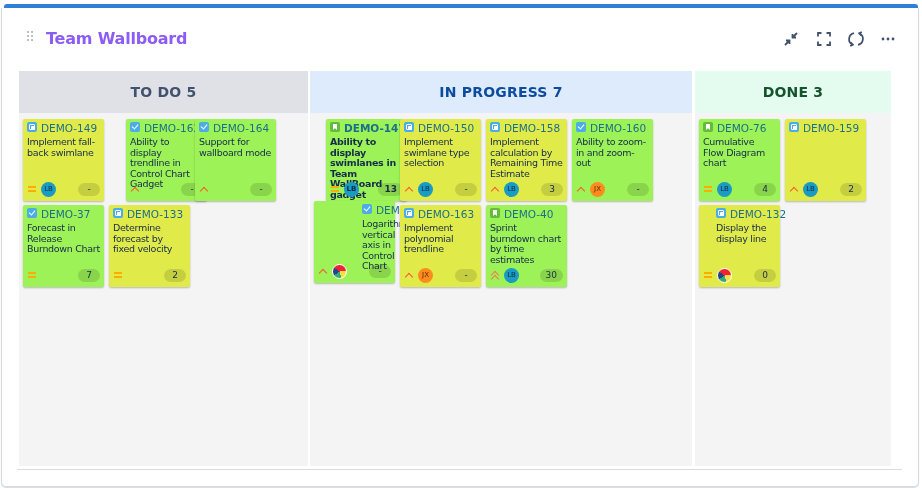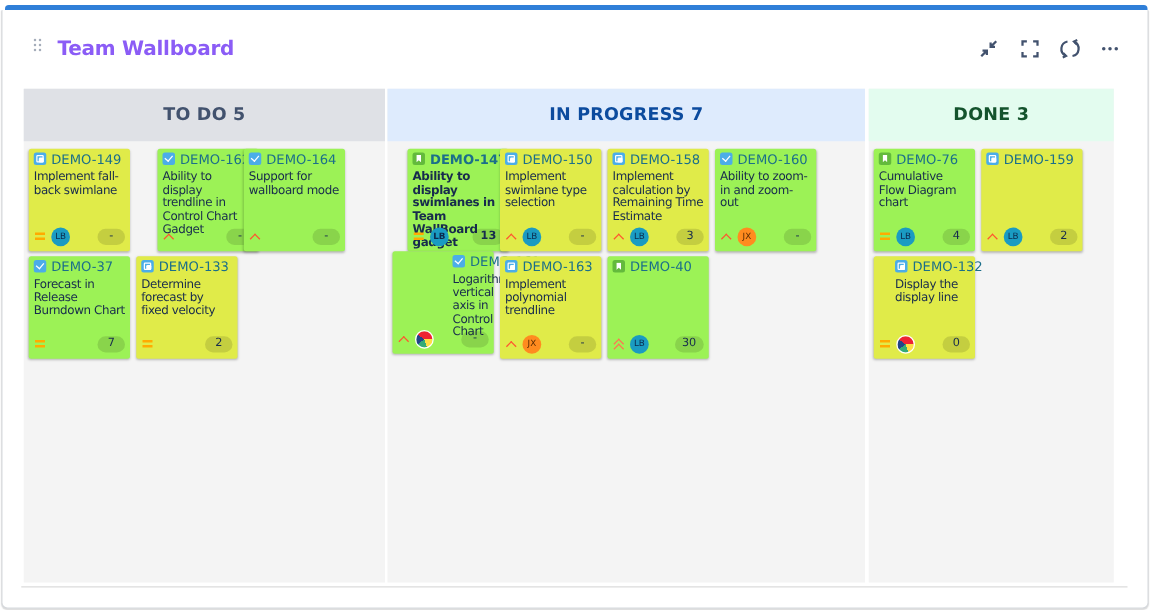--- a/index.html
+++ b/index.html
@@ -230,20 +230,21 @@
       <span class="prio high"></span>
       <span class="avatar jx">JX</span>
       <span class="est">-</span>
     </div>
   </div>
         <div class="card green" style="left: 176px; top: 92px;">
     <div class="card-key">
       <span class="type-icon story"></span>
       <span class="k">DEMO-40</span>
     </div>
+    <div class="card-summary">Sprint burndown chart by time estimates</div>
     <div class="card-foot">
       <span class="prio highest"></span>
       <span class="avatar lb">LB</span>
       <span class="est">30</span>
     </div>
   </div>
       </div>
   </div>
 
   <div class="col" style="left:676px;width:196px">

